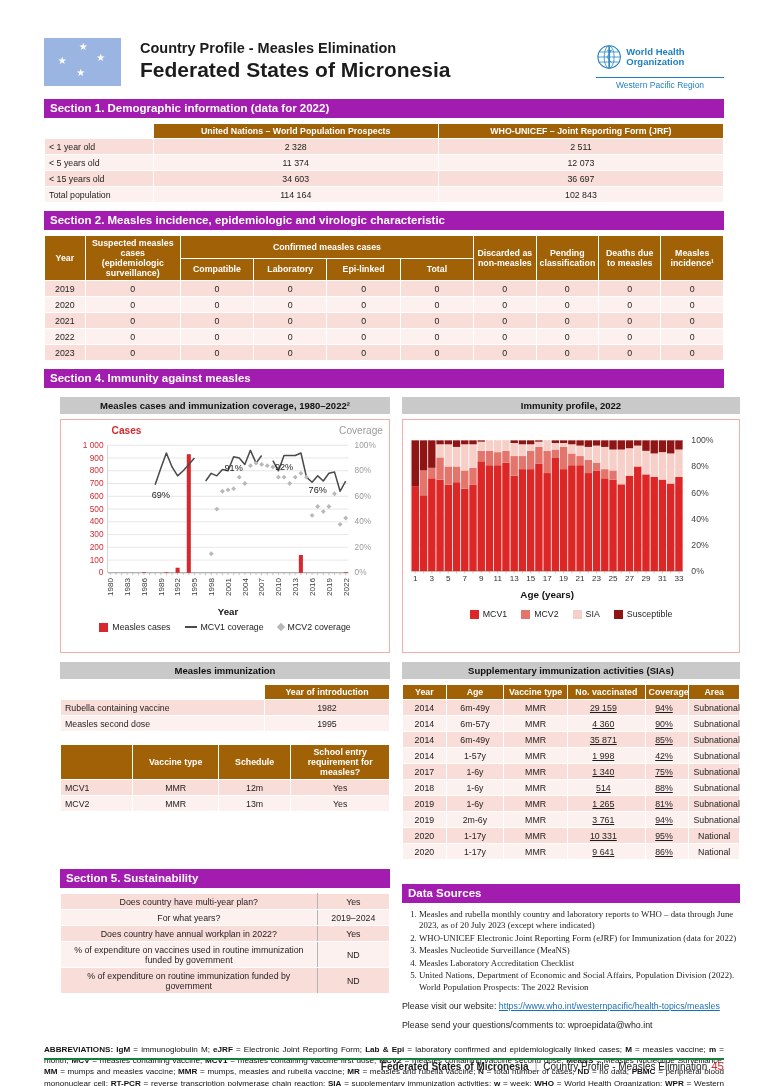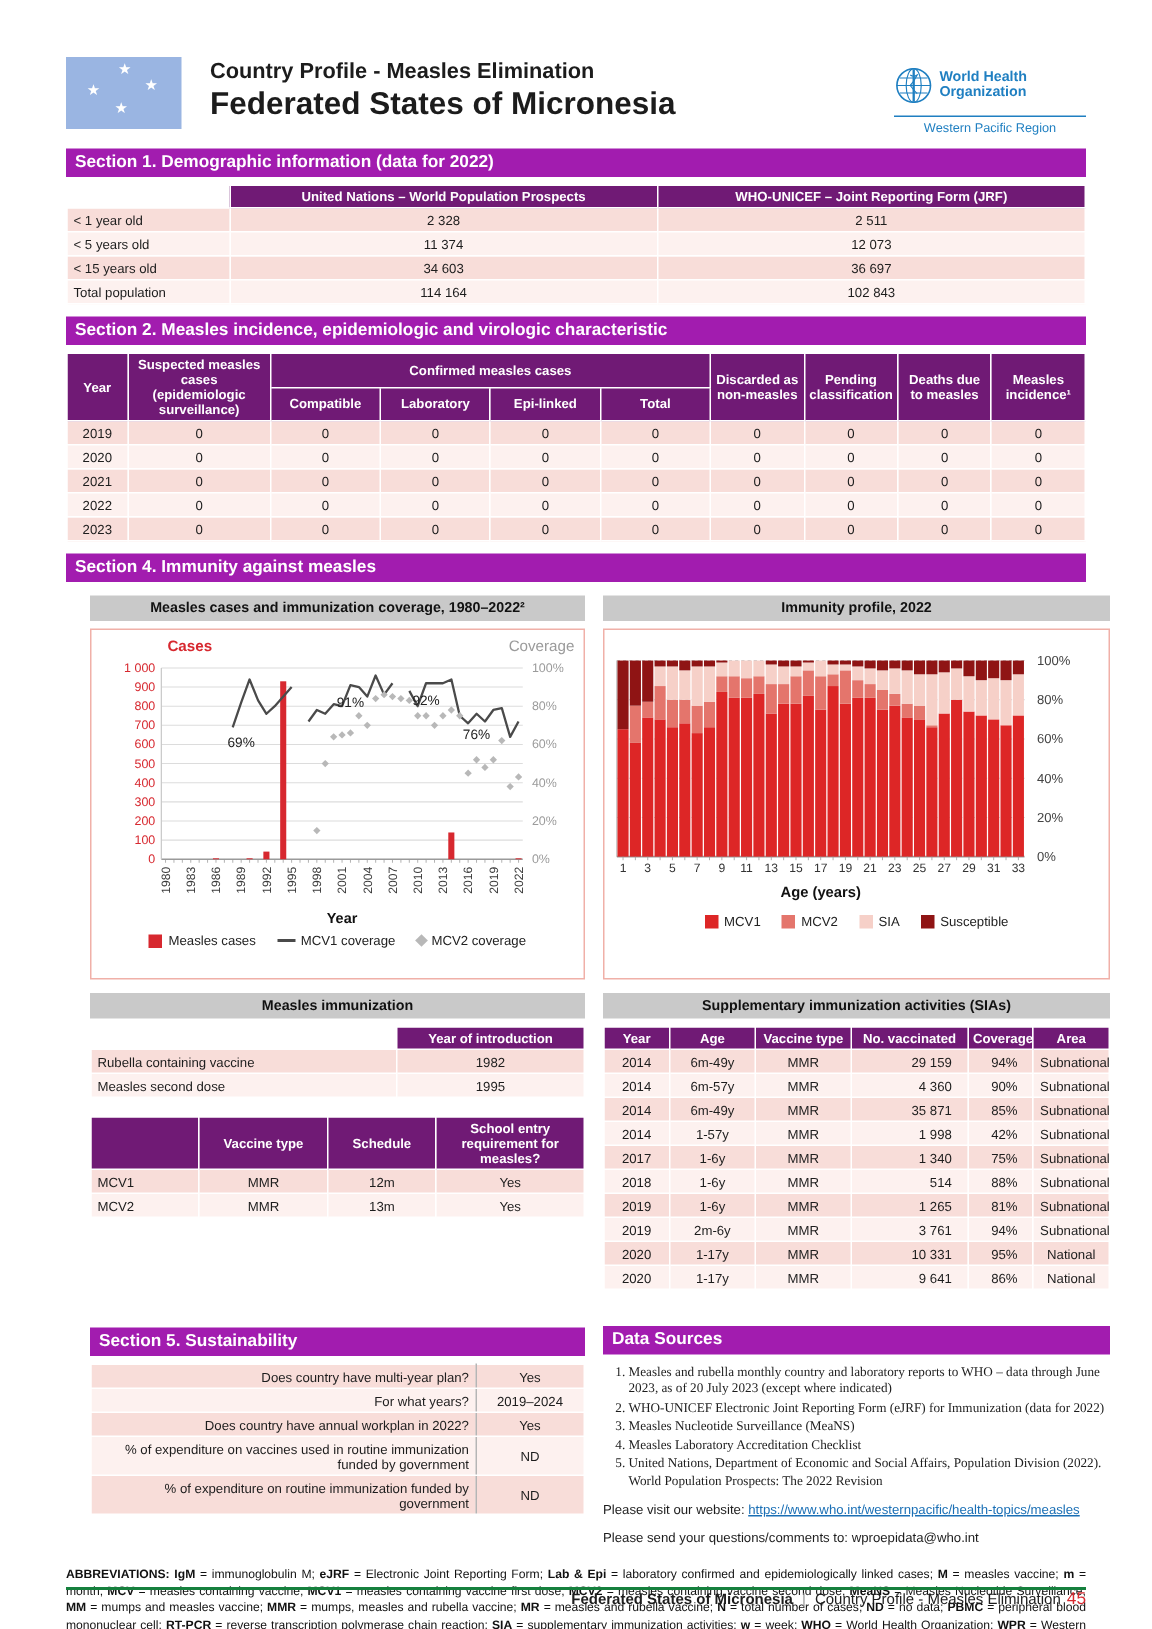--- a/index.html
+++ b/index.html
@@ -16,31 +16,31 @@
   .who{margin-left:auto;color:#1f7fc1;padding-top:3px;width:128px;}
   .who-top{display:flex;align-items:center;}
   .who-name{font-size:9.5px;font-weight:bold;line-height:1.1;margin-left:4px;}
   .who-rule{border-top:1.2px solid #1f7fc1;margin:4px 0 2px 0;}
   .who-region{font-size:8.5px;text-align:center;}
   
   .section-bar{background:#a21caf;color:#fff;font-weight:bold;font-size:11.5px;
                padding:3px 6px 4px 6px;margin-top:8px;}
   
   table{border-collapse:collapse;width:100%;font-size:8.8px;table-layout:fixed;}
-  th{background:#701a75;color:#fff;font-weight:bold;border:1.5px solid #fff;
+  th{background:#a16207;color:#fff;font-weight:bold;border:1.5px solid #fff;
      padding:2px 3px;text-align:center;vertical-align:middle;}
   th.blank{background:#fff;border:none;}
   td{padding:2.5px 4px;border:1.5px solid #fff;text-align:center;vertical-align:middle;}
   tbody tr:nth-child(odd) td{background:#f8ddd9;}
   tbody tr:nth-child(even) td{background:#fdf1ef;}
   .tbl-margin{margin-top:5px;}
   #demo-rows td:first-child, #intro-rows td:first-child{text-align:left;}
   #sched-rows td:first-child{text-align:left;}
-  #sia-rows td:nth-child(4), #sia-rows td:nth-child(5){text-align:right;padding-right:10px;}
-  #sus-rows td:first-child{text-align:right;border-right:1.5px solid #b5b5b5;margin-left:16px;}
+  #sia-rows td:nth-child(4), #sia-rows td:nth-child(5){padding-right:10px;text-decoration:underline;}
+  #sus-rows td:first-child{text-align:center;border-right:1.5px solid #b5b5b5;margin-left:16px;}
   
   .twocol{display:grid;grid-template-columns:330px 338px;column-gap:12px;margin-top:9px;padding-left:16px;}
   .panel-bar{background:#c9c9c9;color:#111;font-weight:bold;font-size:9.5px;
              text-align:center;padding:3px 2px;}
   .chart-box{border:1px solid #f0b0a8;margin-top:5px;height:234px;padding:3px 2px 0 2px;box-sizing:border-box;}
   .chart-box svg{width:100%;display:block;}
   .pad-top{padding-top:10px;}
   .legend{display:flex;justify-content:center;gap:14px;font-size:8.8px;color:#222;margin-top:1px;}
   .leg-item{display:flex;align-items:center;}
   .leg-marker{display:inline-block;width:9px;height:9px;margin-right:4px;}
@@ -743,21 +743,21 @@
               <td>86%</td>
               <td>National</td>
             </tr>
           </tbody>
       </table>
     </div>
   </div>
 
   <div class="twocol">
     <div>
-      <div class="section-bar" style="margin-top:16px;">Section 5. Sustainability</div>
+      <div class="section-bar" style="margin-top:0;">Section 5. Sustainability</div>
       <table class="tbl-margin">
         <colgroup>
             <col style="width:78%">
             <col style="width:22%">
           </colgroup>
         <tbody id="sus-rows">
             <tr>
               <td>Does country have multi-year plan?</td>
               <td>Yes</td>
             </tr>

